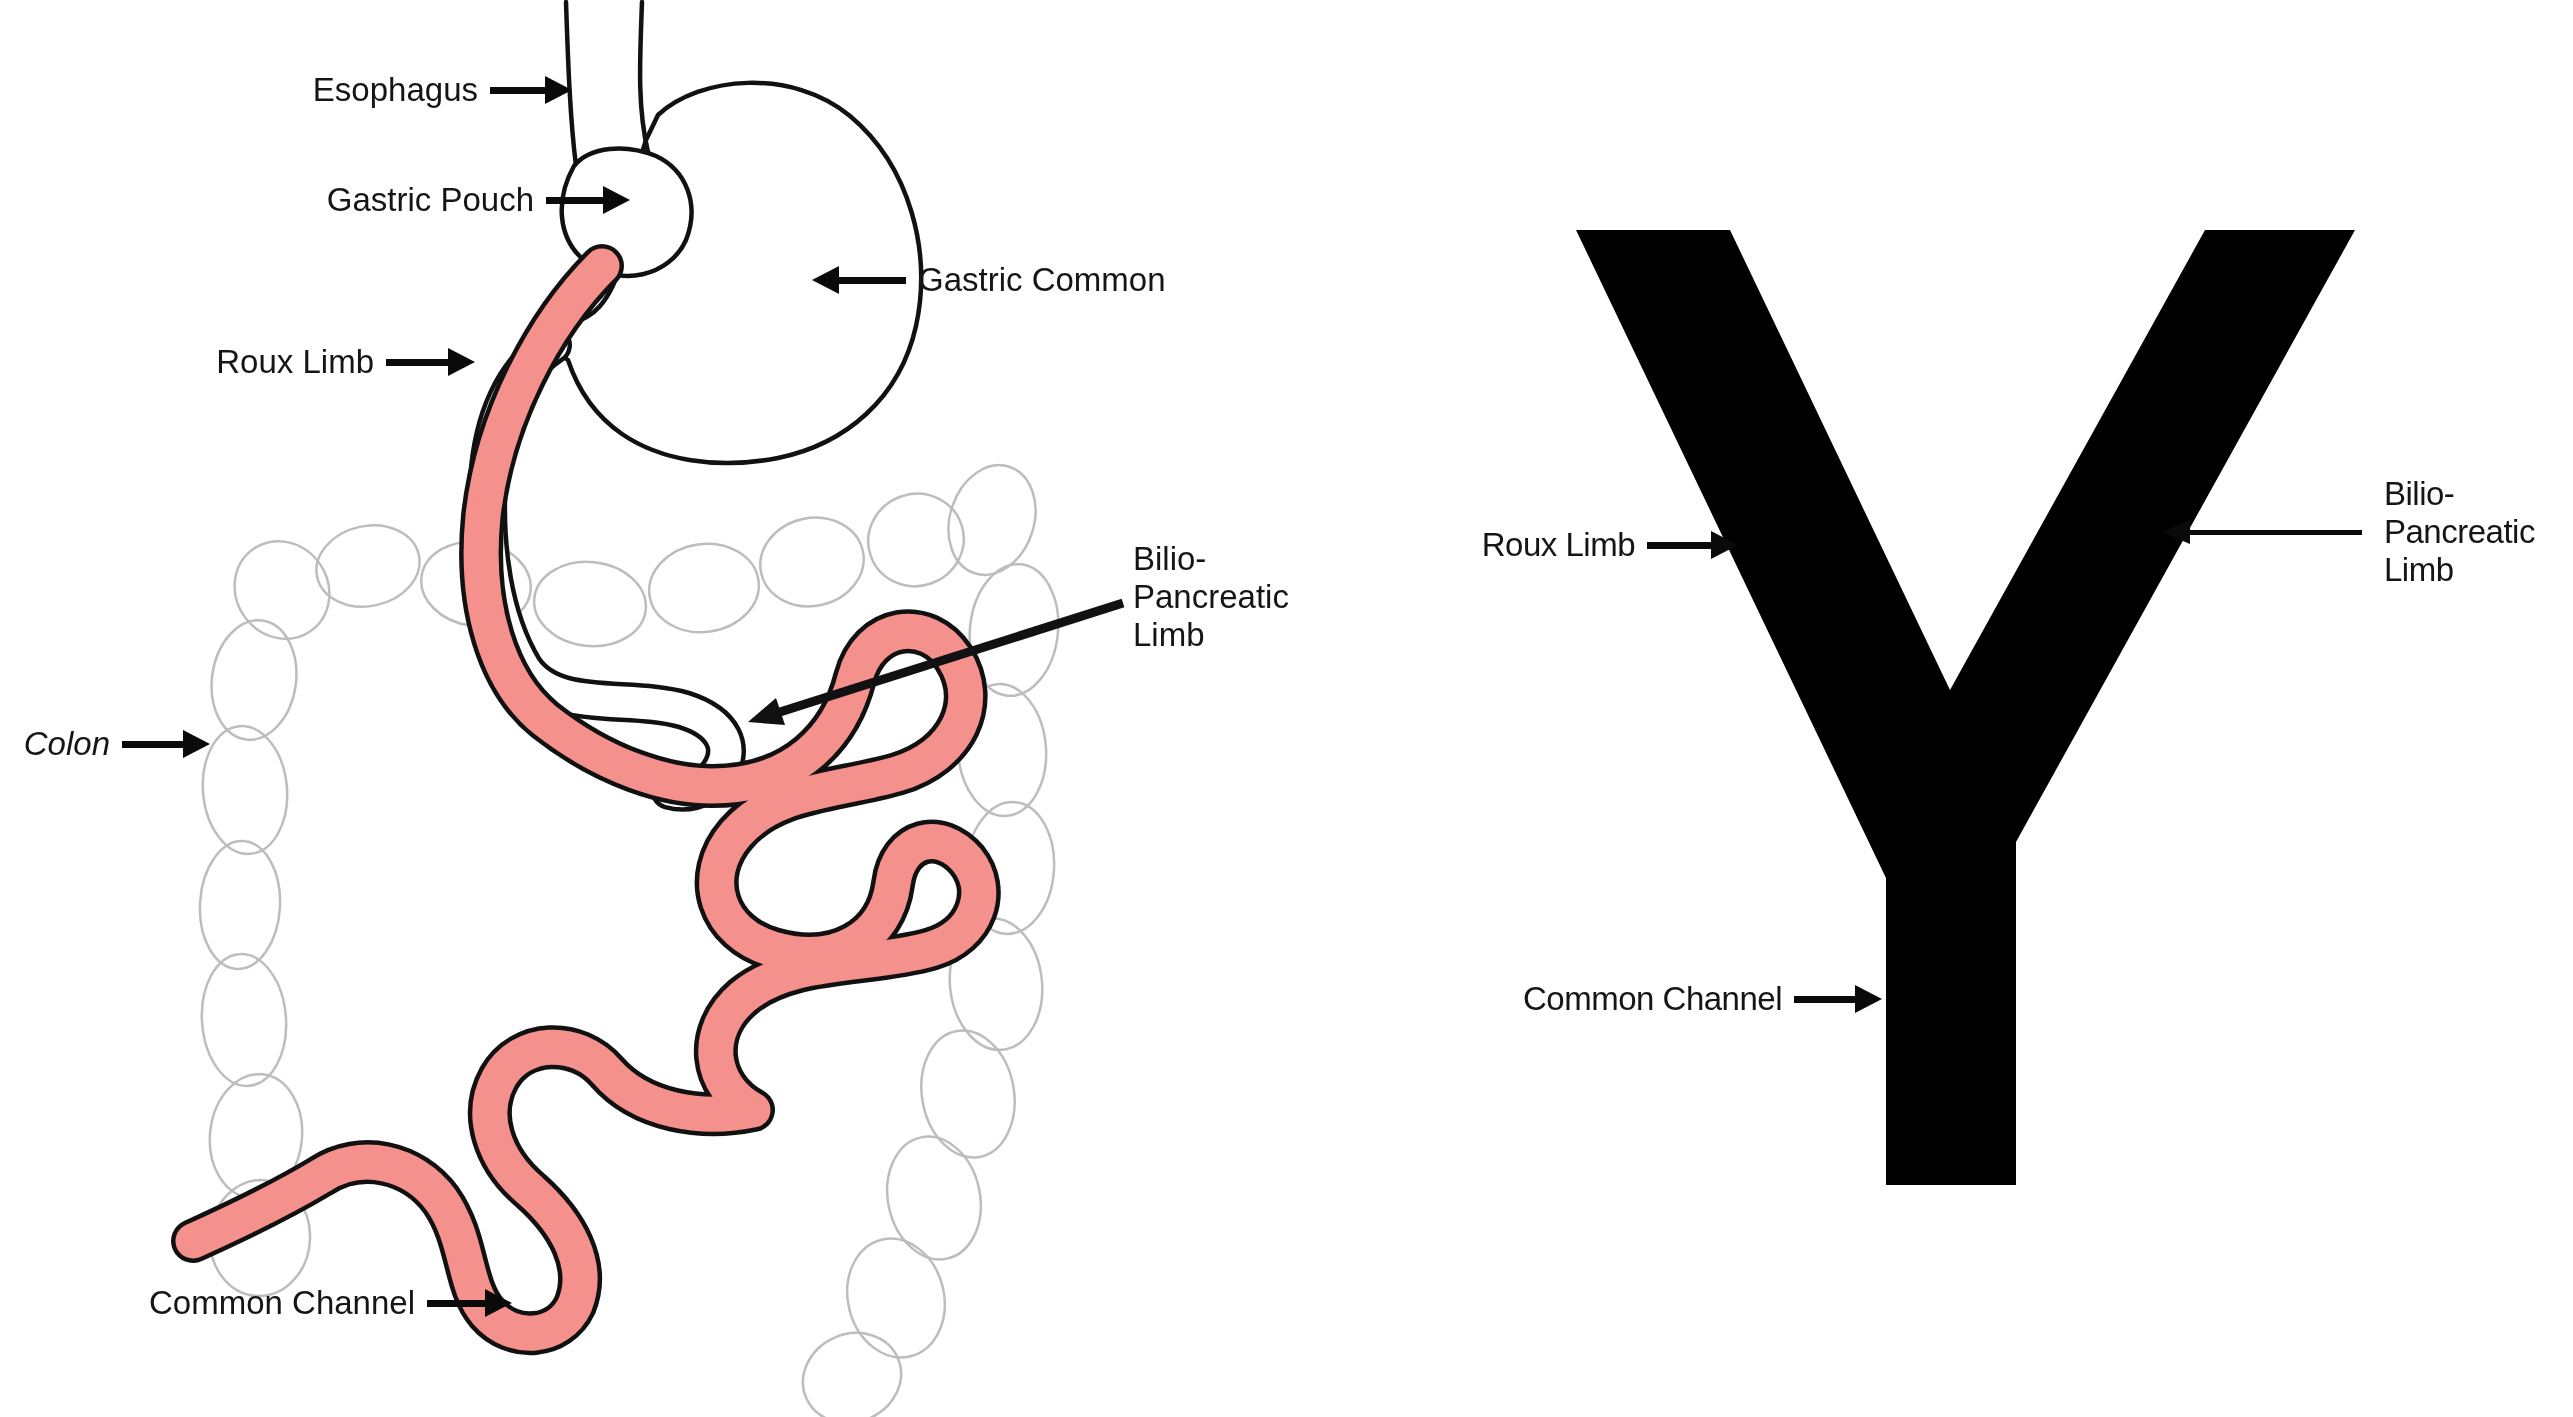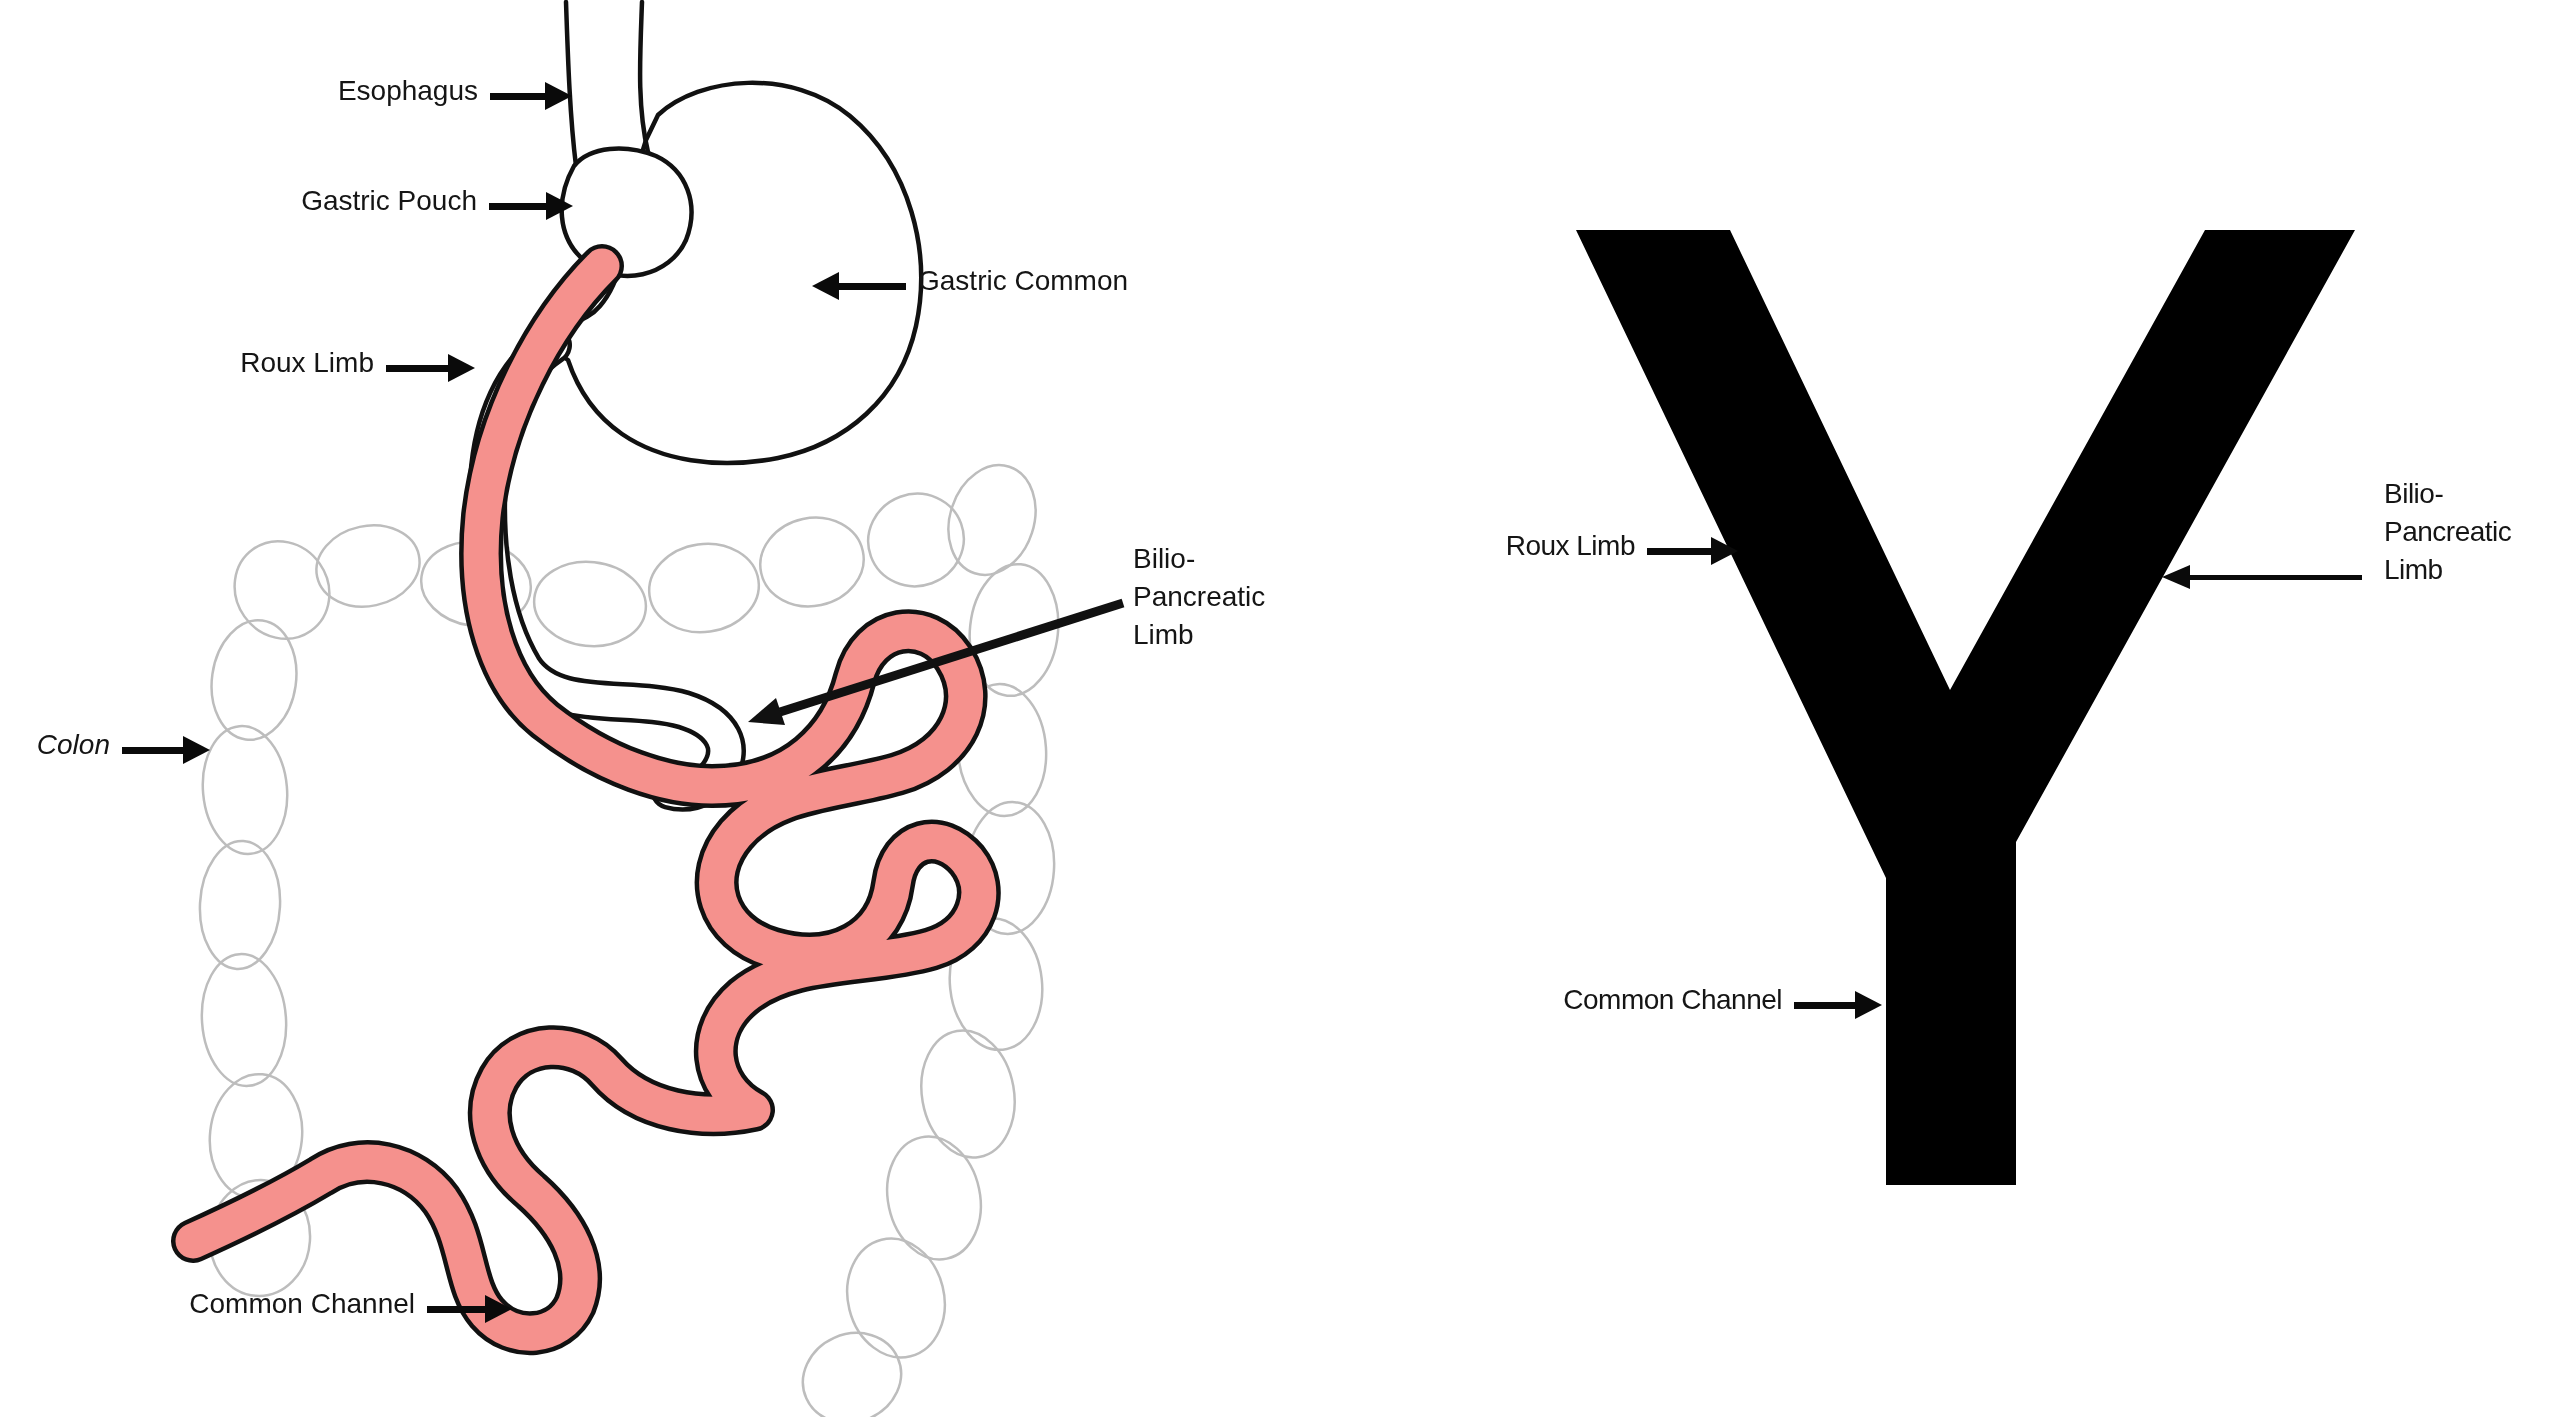--- a/index.html
+++ b/index.html
@@ -6,22 +6,22 @@
   body {
     width:2573px; height:1417px; position:relative; overflow:hidden;
     background:var(--bg,#ffffff);
     font-family:"Liberation Sans","DejaVu Sans",sans-serif;
     color:#111;
   }
   #art { position:absolute; left:0; top:0; width:2573px; height:1417px; }
 
   
   .label {
-    position:absolute; display:flex; align-items:flex-end; gap:12px;
-    font-size:28px; line-height:38px; white-space:nowrap; color:#151515;
+    position:absolute; display:flex; align-items:center; gap:12px;
+    font-size:33px; line-height:38px; white-space:nowrap; color:#151515;
   }
   .label .txt { display:block; }
   .label .lines { white-space:normal; }
   .rp { letter-spacing:-0.5px; }
 
   
   .arr { display:flex; align-items:center; }
   .arr .shaft { height:7px; background:#0a0a0a; }
   .arr .head-r {
     width:0; height:0;
@@ -160,21 +160,21 @@
 </svg>
 
 <div class="label" style="right:2001px; top:70px; height:40px;">
   <span class="txt">Esophagus</span>
   <span class="arr">
       <span class="shaft" style="width:55px"></span>
       <span class="head-r"></span>
     </span>
 </div>
 
-<div class="label" style="right:2000px; top:180px; height:40px;">
+<div class="label" style="right:1943px; top:180px; height:40px;">
   <span class="txt">Gastric Pouch</span>
   <span class="arr">
       <span class="shaft" style="width:57px"></span>
       <span class="head-r"></span>
     </span>
 </div>
 
 <div class="label" style="left:812px; top:260px; height:40px;">
   <span class="arr">
       <span class="head-l"></span>

